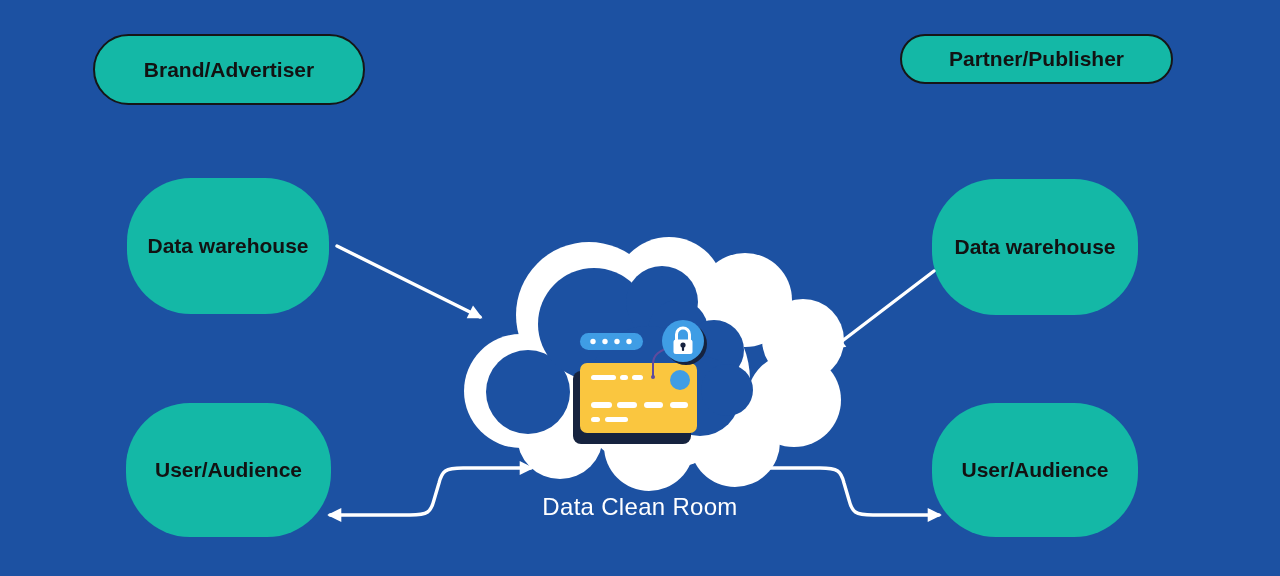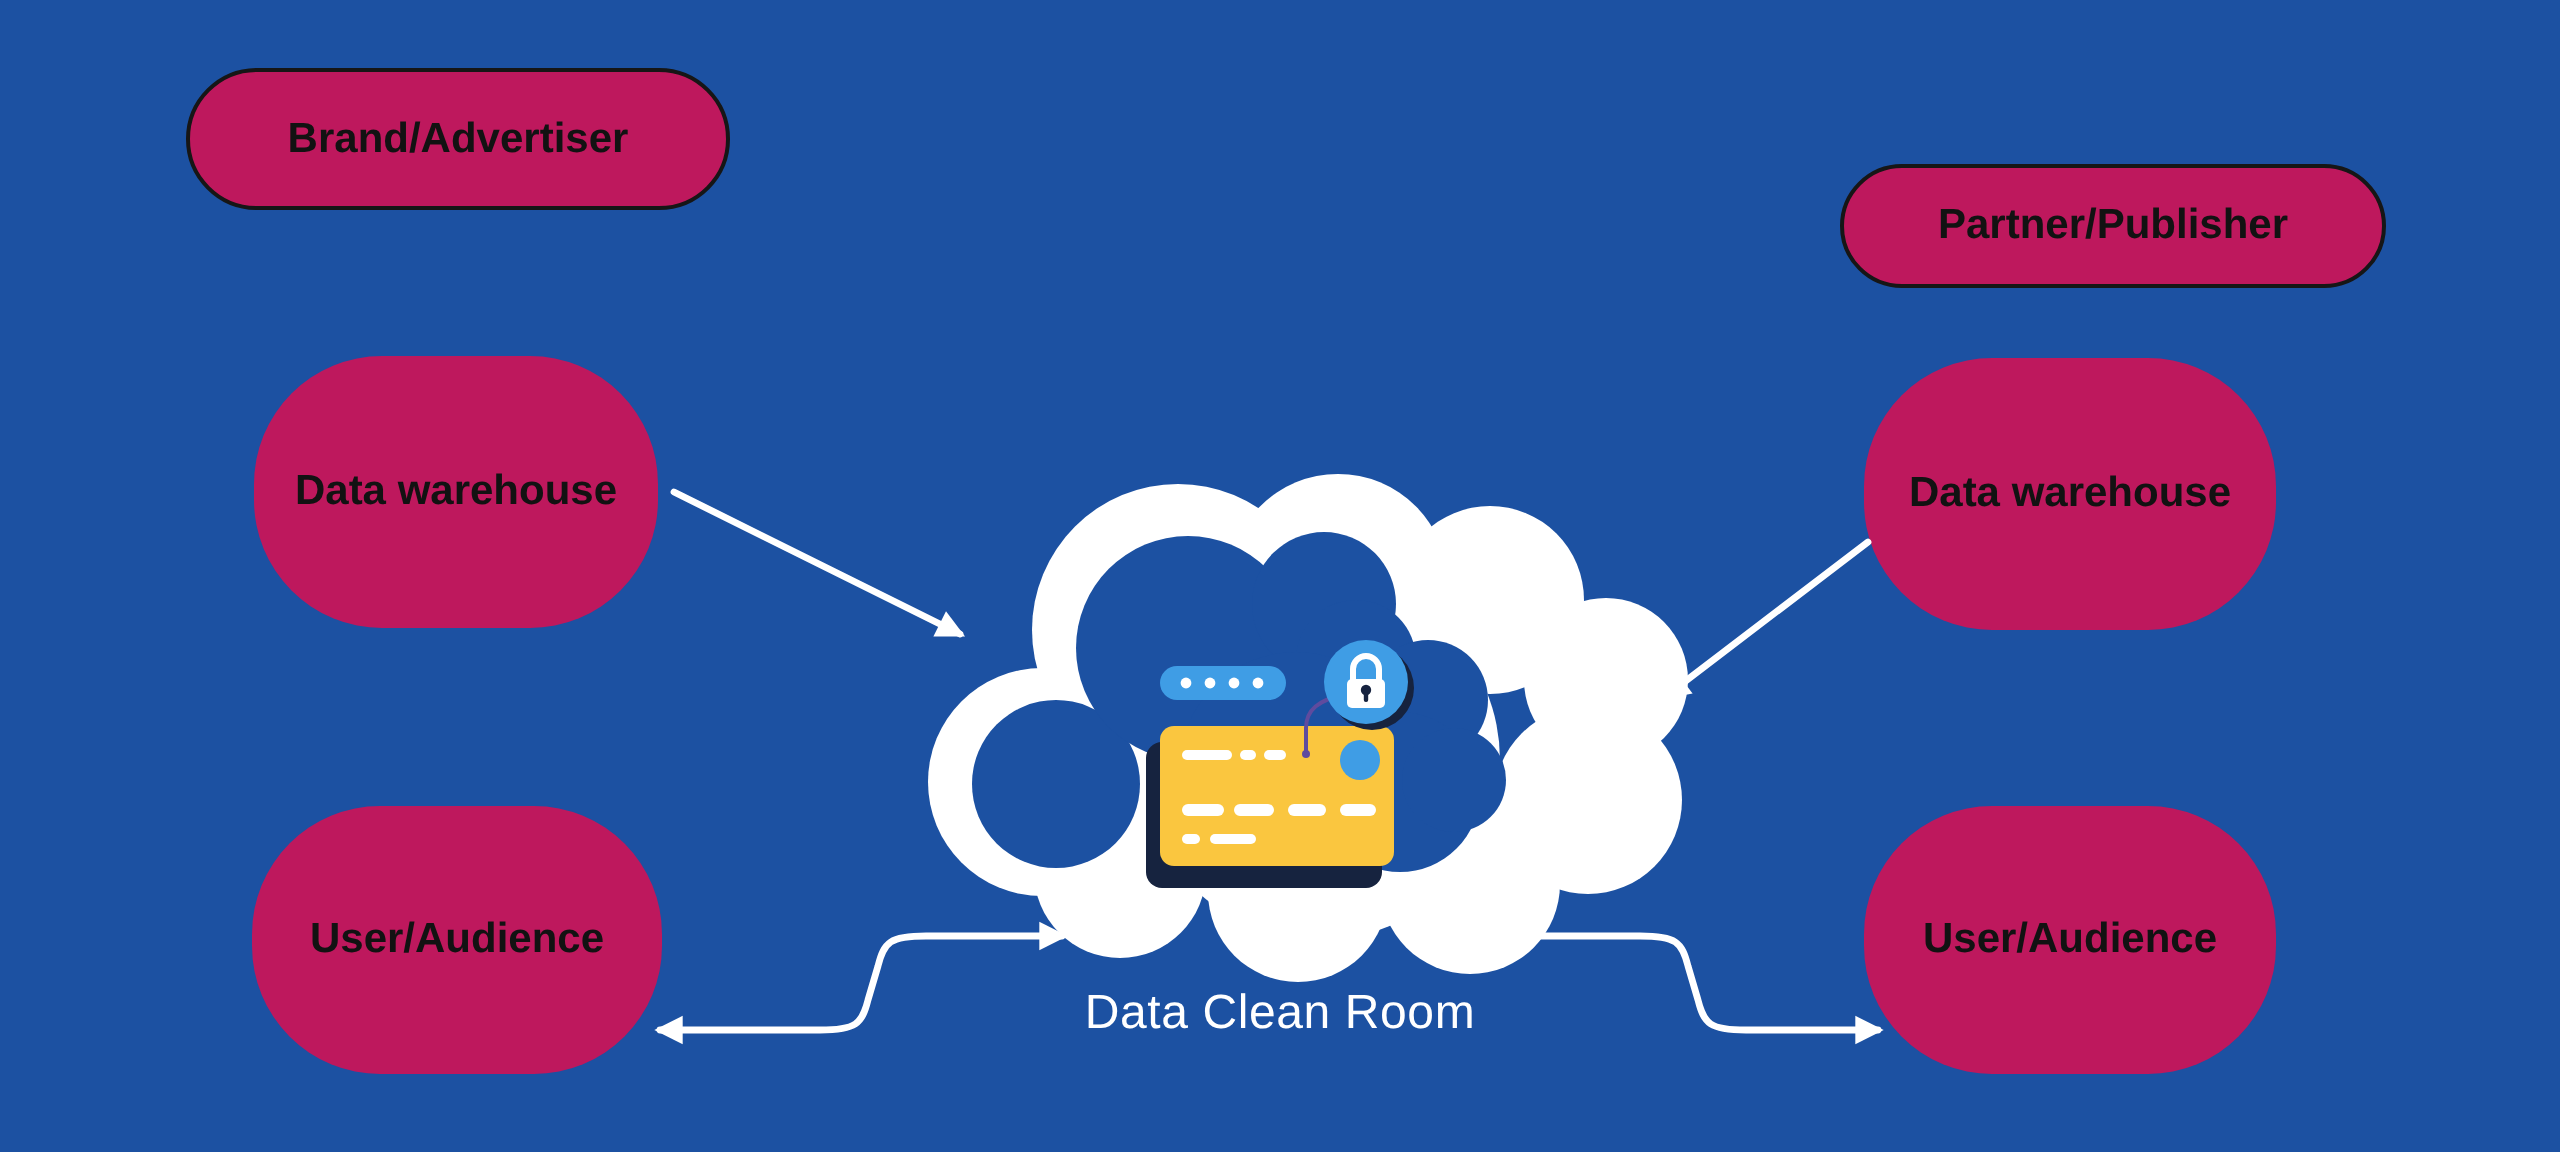--- a/index.html
+++ b/index.html
@@ -8,40 +8,40 @@
     font-family: "Liberation Sans", sans-serif;
     overflow: hidden;
   }
   .canvas {
     position: relative;
     width: 1280px; height: 576px;
     background: #1c51a2;
   }
   .node {
     position: absolute;
-    background: #be185d;
+    background: #14b8a6;
     display: flex;
     align-items: center;
     justify-content: center;
     color: #121212;
     font-weight: 700;
     text-align: center;
     box-sizing: border-box;
   }
   .pill {
     border: 2px solid #161616;
     border-radius: 36px;
     font-size: 21px;
   }
   .blob {
     border-radius: 64px;
     font-size: 21px;
   }
   .pill-brand   { left: 93px;  top: 34px;  width: 272px; height: 71px; }
-  .pill-partner { left: 920px; top: 34px;  width: 273px; height: 62px; margin-top: 48px; }
+  .pill-partner { left: 900px; top: 34px;  width: 273px; height: 50px; }
   .blob-wh-left  { left: 127px; top: 178px; width: 202px; height: 136px; }
   .blob-ua-left  { left: 126px; top: 403px; width: 205px; height: 134px; }
   .blob-wh-right { left: 932px; top: 179px; width: 206px; height: 136px; }
   .blob-ua-right { left: 932px; top: 403px; width: 206px; height: 134px; }
   .center-label {
     position: absolute;
     left: 440px; top: 493px; width: 400px;
     text-align: center;
     color: #ffffff;
     font-size: 24px;

